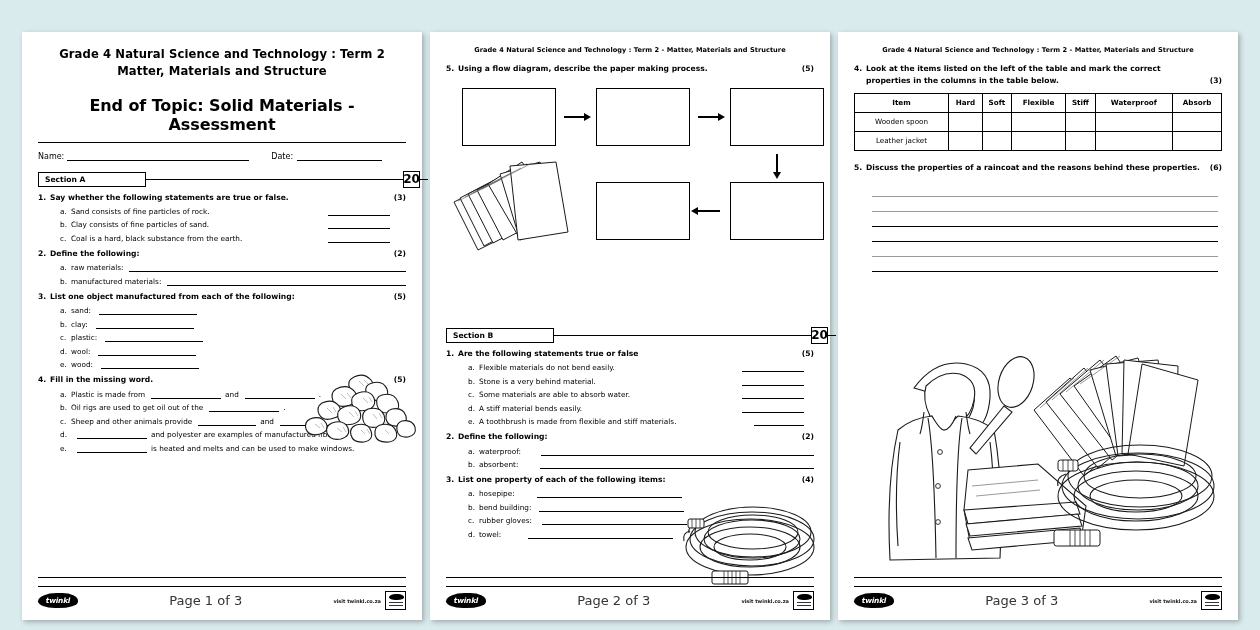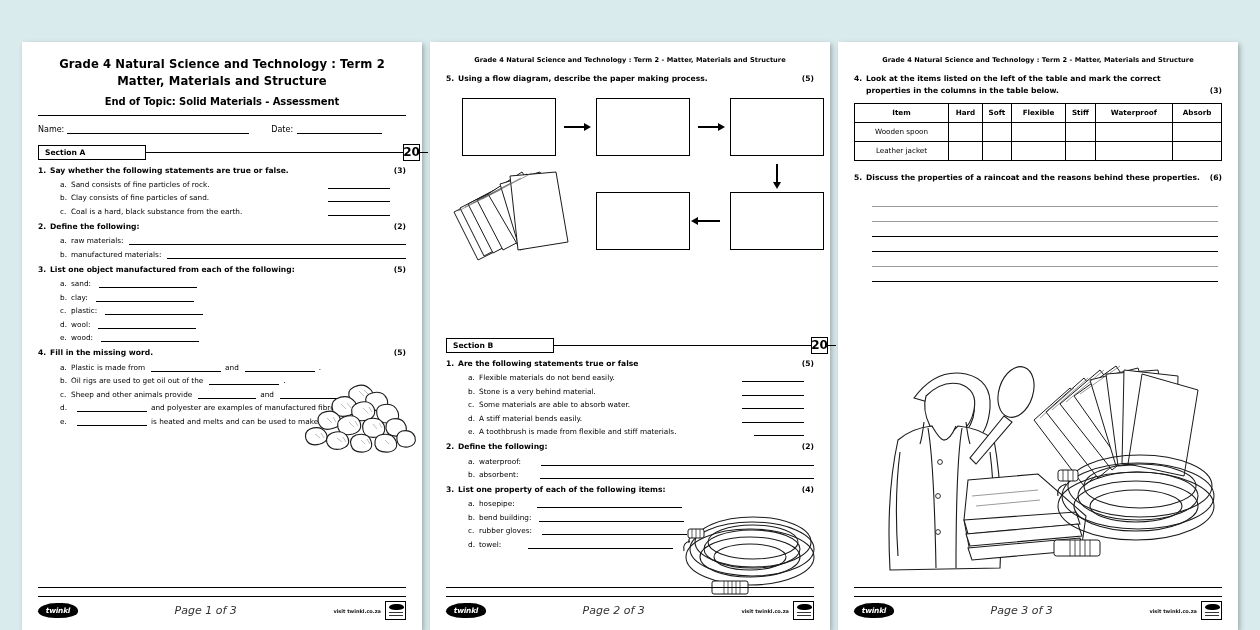--- a/index.html
+++ b/index.html
@@ -6,21 +6,21 @@
   html, body {
     width: 1260px; height: 630px;
     background: #daebee;
     font-family: "DejaVu Sans", sans-serif;
     overflow: hidden;
   }
   .workspace {
     position: relative;
     width: 1260px; height: 630px;
     display: flex;
-    align-items: flex-end;
+    align-items: center;
     justify-content: center;
     gap: 8px;
     padding-top: 22px;
   }
   .page {
     position: relative;
     width: 400px; height: 588px;
     background: #ffffff;
     box-shadow: 2px 2px 5px rgba(0,0,0,0.28);
     padding: 14px 16px 8px 16px;
@@ -34,22 +34,22 @@
   .title-main {
     text-align: center;
     font-weight: bold;
     font-size: 11.6px;
     line-height: 1.45;
     letter-spacing: .1px;
   }
   .title-big {
     text-align: center;
     font-weight: bold;
-    font-size: 10px;
-    margin-top: 6px;
+    font-size: 16px;
+    margin-top: 16px;
     letter-spacing: -.1px;
   }
   .rule-thick { border-top: 1.6px solid #000; margin-top: 8px; }
   .rule-bottom { border-top: 1.6px solid #000; }
 
   .page-header {
     text-align: center;
     font-weight: bold;
     font-size: 6.6px;
     letter-spacing: .05px;
@@ -192,21 +192,21 @@
     width: 40px; height: 15px;
     background: #000;
     border-radius: 50% 42% 52% 45% / 58% 55% 45% 48%;
     color: #fff;
     font-size: 7.4px; font-weight: bold; font-style: italic;
     display: flex; align-items: center; justify-content: center;
     letter-spacing: -.2px;
   }
   .footer-page {
     flex: 1; text-align: center;
-    font-size: 11px; font-style: italic; color: #333;
+    font-size: 13px; color: #333;
   }
   .footer-right {
     display: flex; align-items: center; gap: 4px;
   }
   .footer-url { font-size: 5px; font-weight: bold; color: #111; }
   .footer-badge {
     width: 21px; height: 19px;
     border: 1.1px solid #000;
     display: flex; align-items: center; justify-content: center;
     position: relative;

